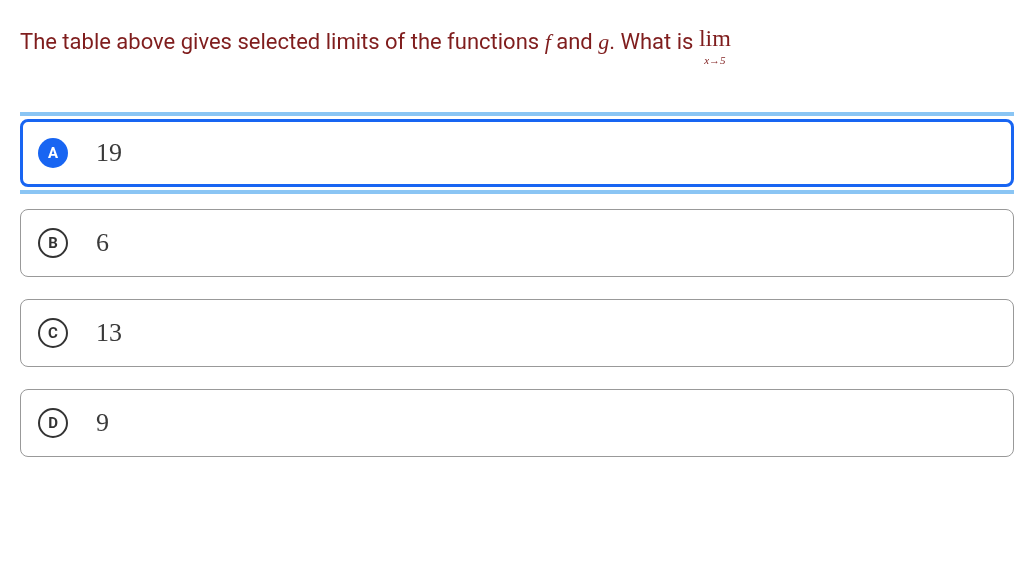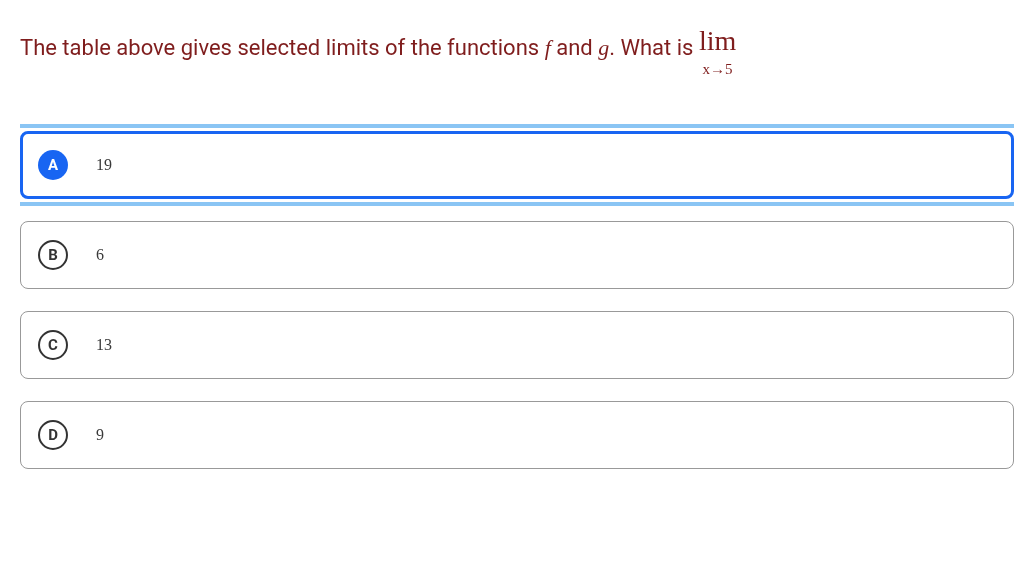--- a/index.html
+++ b/index.html
@@ -29,27 +29,28 @@
       white-space: nowrap;
     }
     .limit {
       display: inline-block;
       vertical-align: middle;
       position: relative;
     }
     .limit-top {
       display: block;
       text-align: center;
-      font-size: 28px;
+      font-size: 24px;
     }
     .limit-bottom {
       display: block;
       text-align: center;
-      font-size: 15px;
+      font-size: 11px;
       margin-top: -4px;
+      font-style: italic;
     }
     .options {
       display: flex;
       flex-direction: column;
       gap: 22px;
     }
     .option {
       display: flex;
       align-items: center;
       border: 1px solid #999;
@@ -96,21 +97,21 @@
       background: #1865f2;
       color: #fff;
       border: none;
     }
     .option-letter.unselected-letter {
       background: #fff;
       color: #333;
       border: 2.5px solid #333;
     }
     .option-value {
-      font-size: 16px;
+      font-size: 26px;
       color: #3a3a3a;
       font-family: 'Times New Roman', serif;
     }
   </style>
 </head>
 <body>
 
 <div class="question-text">
   <span>The table above gives selected limits of the functions </span><span class="func-name">f</span><span> and </span><span class="func-name">g</span><span>. What is </span><span class="math"><span class="limit"><span class="limit-top">lim</span><span class="limit-bottom">x→5</span></span></span>
 </div>

